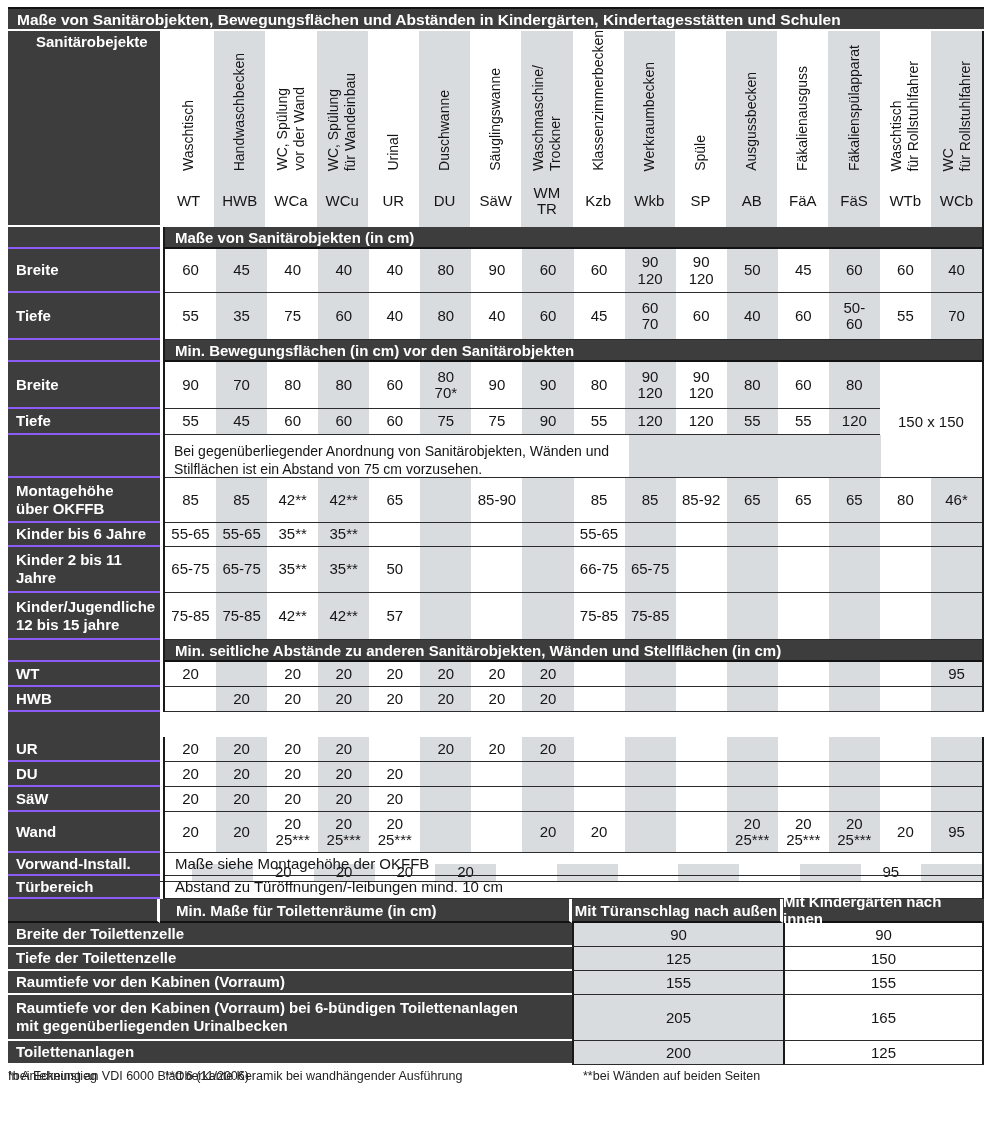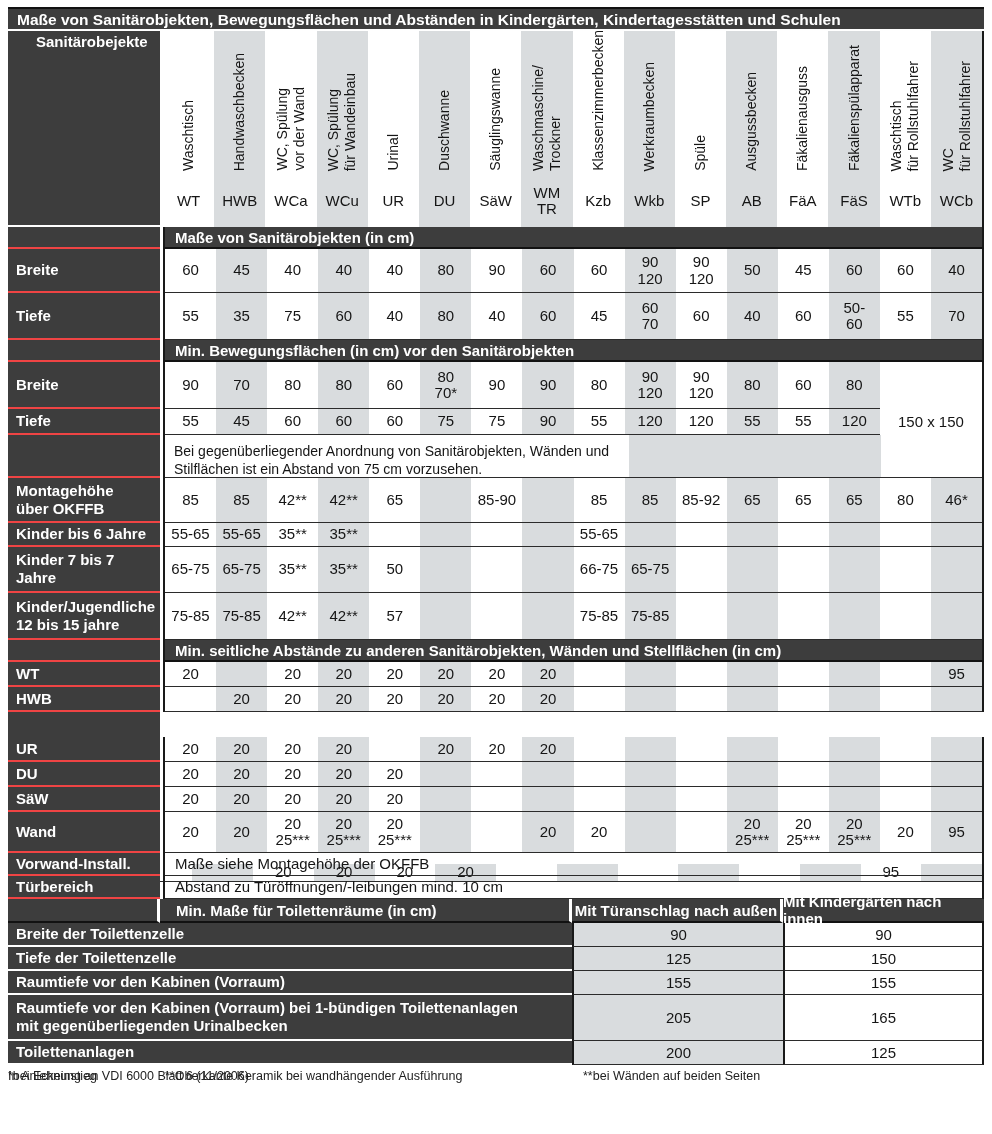--- a/index.html
+++ b/index.html
@@ -2,21 +2,21 @@
 <html><head>
 <meta charset="utf-8">
 <style>
   html,body{margin:0;padding:0;background:#eee;}
   .page{width:992px;height:1134px;background:#fff;box-sizing:border-box;padding:7px 8px;
         font-family:"Liberation Sans",sans-serif;position:relative;overflow:hidden;}
   .titlebar{background:#3d3d3d;border-top:2px solid #121212;color:#fff;font-weight:bold;
         font-size:15.5px;line-height:20px;height:22px;box-sizing:border-box;padding:1px 0 0 9px;margin-bottom:2px;}
   .trow{display:flex;align-items:stretch;}
   .rlabel{width:152px;flex:0 0 152px;background:#3d3d3d;color:#fff;font-weight:bold;font-size:15px;
-        box-sizing:border-box;padding:2px 2px 2px 8px;margin-right:3px;border-bottom:2px solid #ef4444;
+        box-sizing:border-box;padding:2px 2px 2px 8px;margin-right:3px;border-bottom:2px solid #8b5cf6;
         line-height:1.18;white-space:pre-line;display:flex;align-items:center;}
   .rlabel.top{align-items:flex-start;padding-left:28px;}
   .rdata{flex:1;display:flex;border-left:2px solid #191919;border-right:2px solid #191919;min-width:0;}
   .rdata.bar{background:#3d3d3d;color:#fff;font-weight:bold;font-size:15px;align-items:center;
         padding-left:10px;border-bottom:2px solid #121212;box-sizing:border-box;}
   .cell{flex:1 1 0;display:flex;align-items:center;justify-content:center;text-align:center;
         font-size:15px;color:#151515;border-bottom:1.5px solid #2b2b2b;white-space:pre-line;
         line-height:1.1;box-sizing:border-box;min-width:0;}
   .cell.g{background:#d9dcde;}
   .cell.nobb{border-bottom:none;}
@@ -280,21 +280,21 @@
           <div class="cell g" style="flex-grow: 1;"></div>
           <div class="cell" style="flex-grow: 1;"></div>
           <div class="cell g" style="flex-grow: 1;"></div>
           <div class="cell" style="flex-grow: 1;"></div>
           <div class="cell g" style="flex-grow: 1;"></div>
           <div class="cell" style="flex-grow: 1;"></div>
           <div class="cell g" style="flex-grow: 1;"></div>
         </div>
       </div>
       <div class="trow" style="height: 46px;">
-        <div class="rlabel">Kinder 7 bis 7
+        <div class="rlabel">Kinder 2 bis 11
 Jahre</div>
         <div class="rdata">
           <div class="cell" style="flex-grow: 1;">65-75</div>
           <div class="cell g" style="flex-grow: 1;">65-75</div>
           <div class="cell" style="flex-grow: 1;">35**</div>
           <div class="cell g" style="flex-grow: 1;">35**</div>
           <div class="cell" style="flex-grow: 1;">50</div>
           <div class="cell g" style="flex-grow: 1;"></div>
           <div class="cell" style="flex-grow: 1;"></div>
           <div class="cell g" style="flex-grow: 1;"></div>
@@ -517,21 +517,21 @@
         <div class="t4label">Tiefe der Toilettenzelle</div>
         <div class="t4cell out">125</div>
         <div class="t4cell in">150</div>
       </div>
       <div class="t4r" style="height: 24px;">
         <div class="t4label">Raumtiefe vor den Kabinen (Vorraum)</div>
         <div class="t4cell out">155</div>
         <div class="t4cell in">155</div>
       </div>
       <div class="t4r" style="height: 46px;">
-        <div class="t4label">Raumtiefe vor den Kabinen (Vorraum) bei 1-bündigen Toilettenanlagen
+        <div class="t4label">Raumtiefe vor den Kabinen (Vorraum) bei 6-bündigen Toilettenanlagen
 mit gegenüberliegenden Urinalbecken</div>
         <div class="t4cell out">205</div>
         <div class="t4cell in">165</div>
       </div>
       <div class="t4r" style="height: 24px;">
         <div class="t4label">Toilettenanlagen</div>
         <div class="t4cell out">200</div>
         <div class="t4cell in">125</div>
       </div>
     </div>

